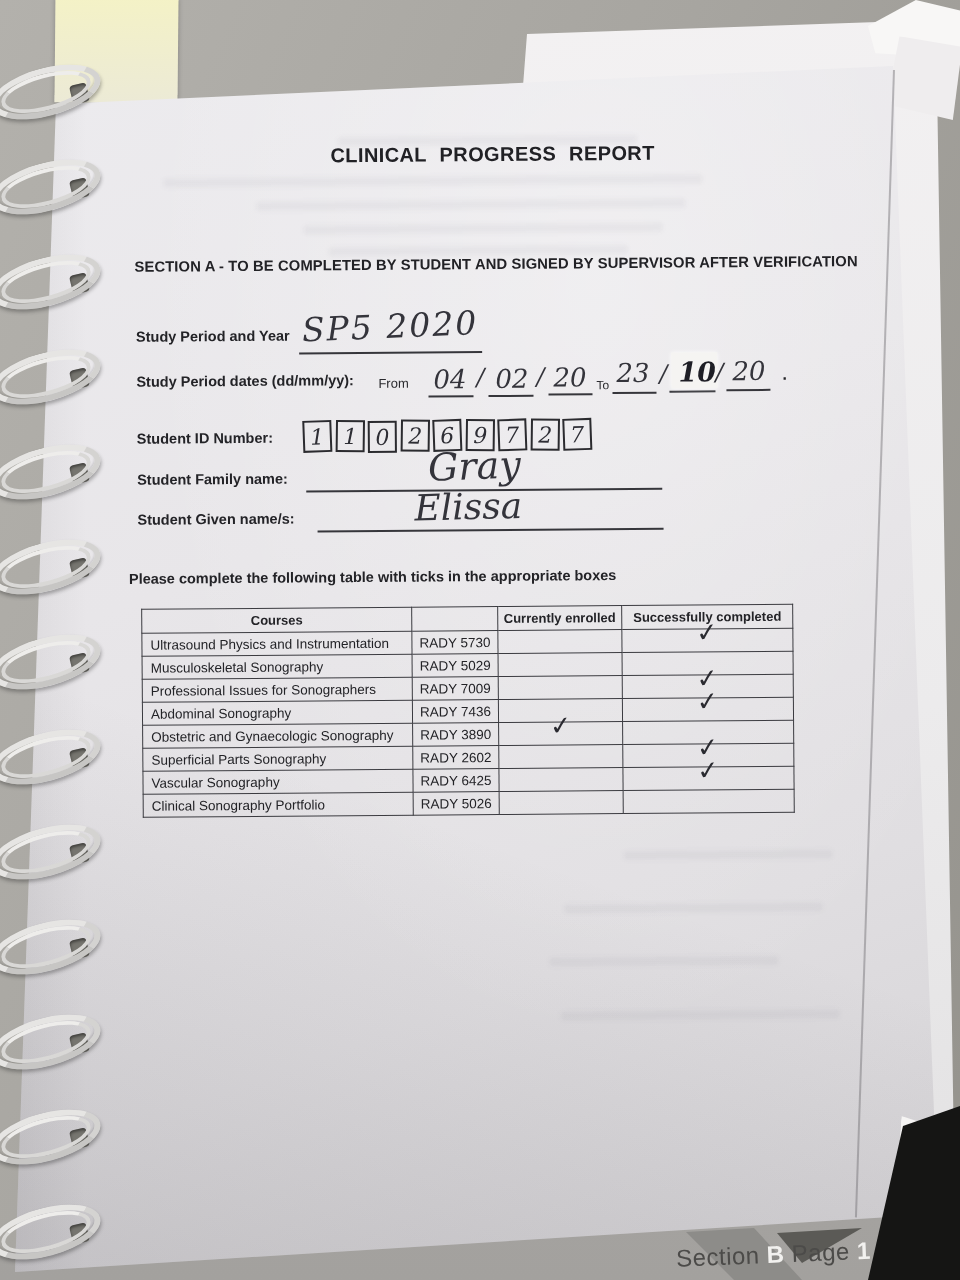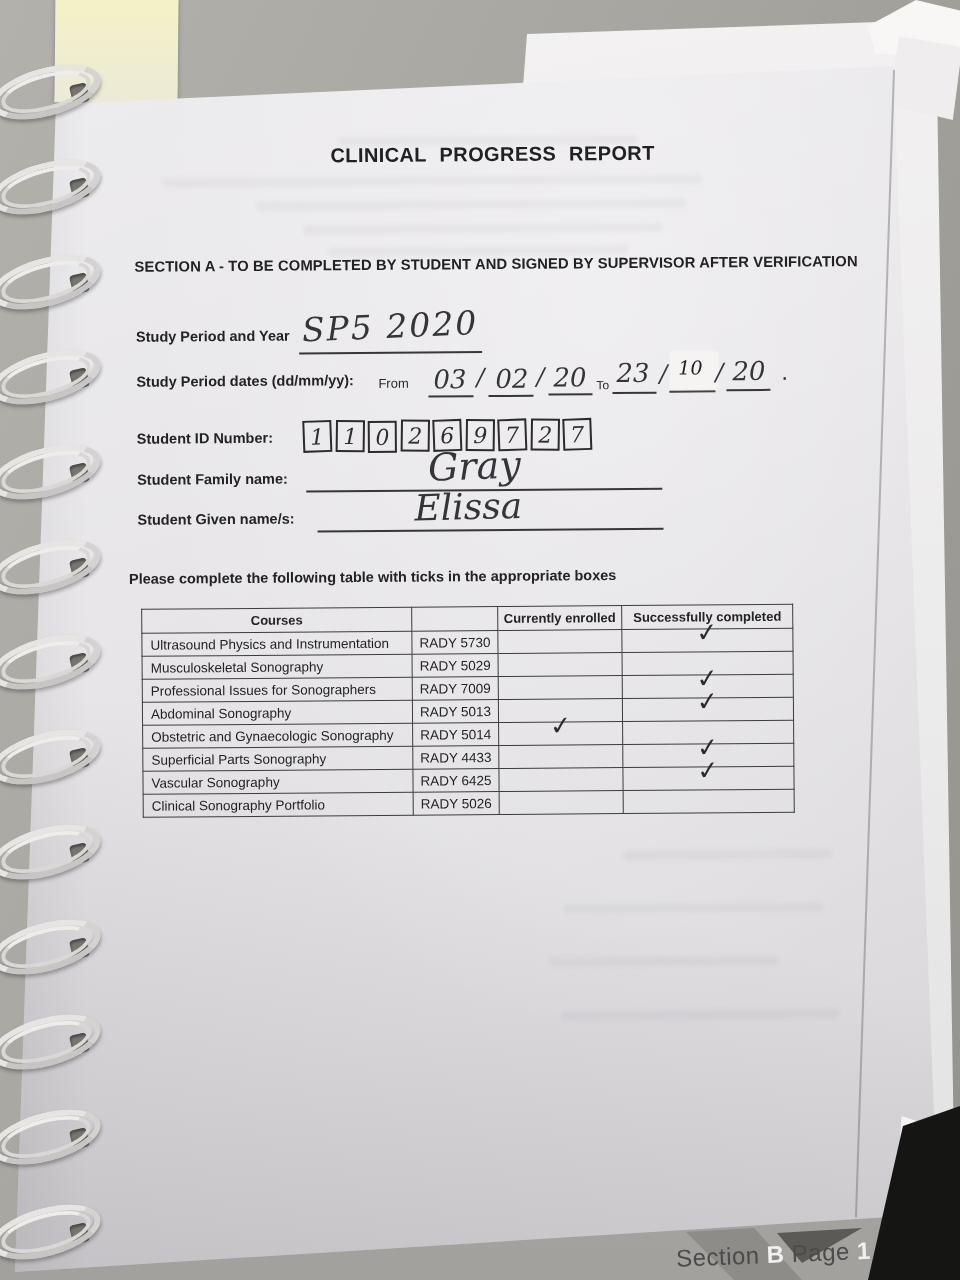--- a/index.html
+++ b/index.html
@@ -137,29 +137,29 @@
       <div class="print" style="left:137px;top:371px">Study Period dates (dd/mm/yy):</div>
       <div class="print small" style="left:379px;top:375px">From</div>
       <div class="rule" style="left:429px;top:395px;width:45px"></div>
       <div class="rule" style="left:489px;top:395px;width:45px"></div>
       <div class="rule" style="left:549px;top:394px;width:44px"></div>
       <div class="print small" style="left:597px;top:379px;font-size:12px">To</div>
       <div class="rule" style="left:613px;top:393px;width:44px"></div>
       <div class="rule" style="left:670px;top:392px;width:46px"></div>
       <div class="rule" style="left:727px;top:391px;width:44px"></div>
 
-      <div class="hw" style="left:434px;top:366px;font-size:26px">03</div>
+      <div class="hw" style="left:434px;top:366px;font-size:26px">04</div>
       <div class="hw" style="left:477px;top:365px;font-size:24px">/</div>
       <div class="hw" style="left:496px;top:366px;font-size:26px">02</div>
       <div class="hw" style="left:537px;top:365px;font-size:24px">/</div>
       <div class="hw" style="left:554px;top:365px;font-size:26px">20</div>
       <div class="hw" style="left:617px;top:361px;font-size:26px">23</div>
       <div class="hw" style="left:660px;top:363px;font-size:24px">/</div>
       <div class="whiteout" style="left:672px;top:354px;width:46px;height:36px"></div>
-      <div class="hw" style="left:679px;top:360px;font-size:19px;font-weight:400;color:#1e1e25">10</div>
+      <div class="hw" style="left:679px;top:360px;font-size:27px;font-weight:700;color:#1e1e25">10</div>
       <div class="hw" style="left:716px;top:362px;font-size:24px">/</div>
       <div class="hw" style="left:733px;top:360px;font-size:26px">20</div>
       <div class="print" style="left:783px;top:368px;font-size:16px">.</div>
 
       <div class="print" style="left:137px;top:428px">Student ID Number:</div>
       <div id="idboxes">
           <div class="idbox">1</div>
           <div class="idbox">1</div>
           <div class="idbox">0</div>
           <div class="idbox">2</div>
@@ -209,33 +209,33 @@
               <td class="c-tick"></td>
             </tr>
             <tr>
               <td class="c-course">Professional Issues for Sonographers</td>
               <td class="c-code">RADY 7009</td>
               <td class="c-tick"></td>
               <td class="c-tick"><span class="tick">✓</span></td>
             </tr>
             <tr>
               <td class="c-course">Abdominal Sonography</td>
-              <td class="c-code">RADY 5013</td>
+              <td class="c-code">RADY 7436</td>
               <td class="c-tick"></td>
               <td class="c-tick"><span class="tick">✓</span></td>
             </tr>
             <tr>
               <td class="c-course">Obstetric and Gynaecologic Sonography</td>
-              <td class="c-code">RADY 5014</td>
+              <td class="c-code">RADY 3890</td>
               <td class="c-tick"><span class="tick">✓</span></td>
               <td class="c-tick"></td>
             </tr>
             <tr>
               <td class="c-course">Superficial Parts Sonography</td>
-              <td class="c-code">RADY 4433</td>
+              <td class="c-code">RADY 2602</td>
               <td class="c-tick"></td>
               <td class="c-tick"><span class="tick">✓</span></td>
             </tr>
             <tr>
               <td class="c-course">Vascular Sonography</td>
               <td class="c-code">RADY 6425</td>
               <td class="c-tick"></td>
               <td class="c-tick"><span class="tick">✓</span></td>
             </tr>
             <tr>

